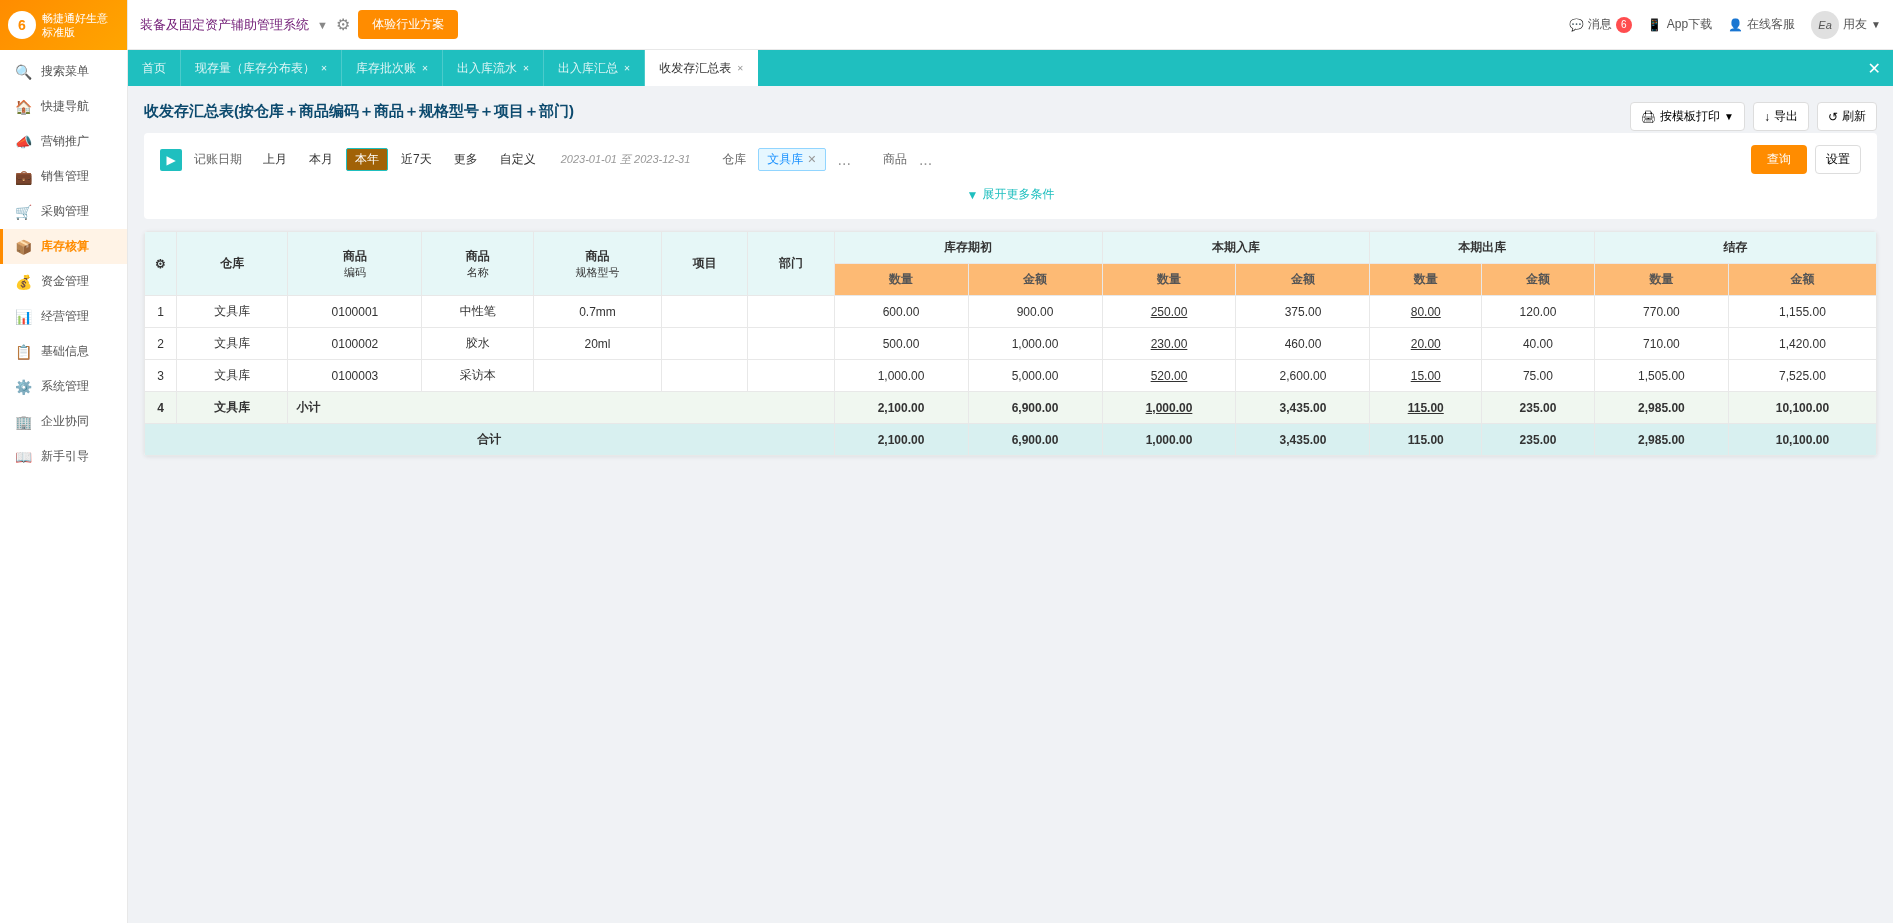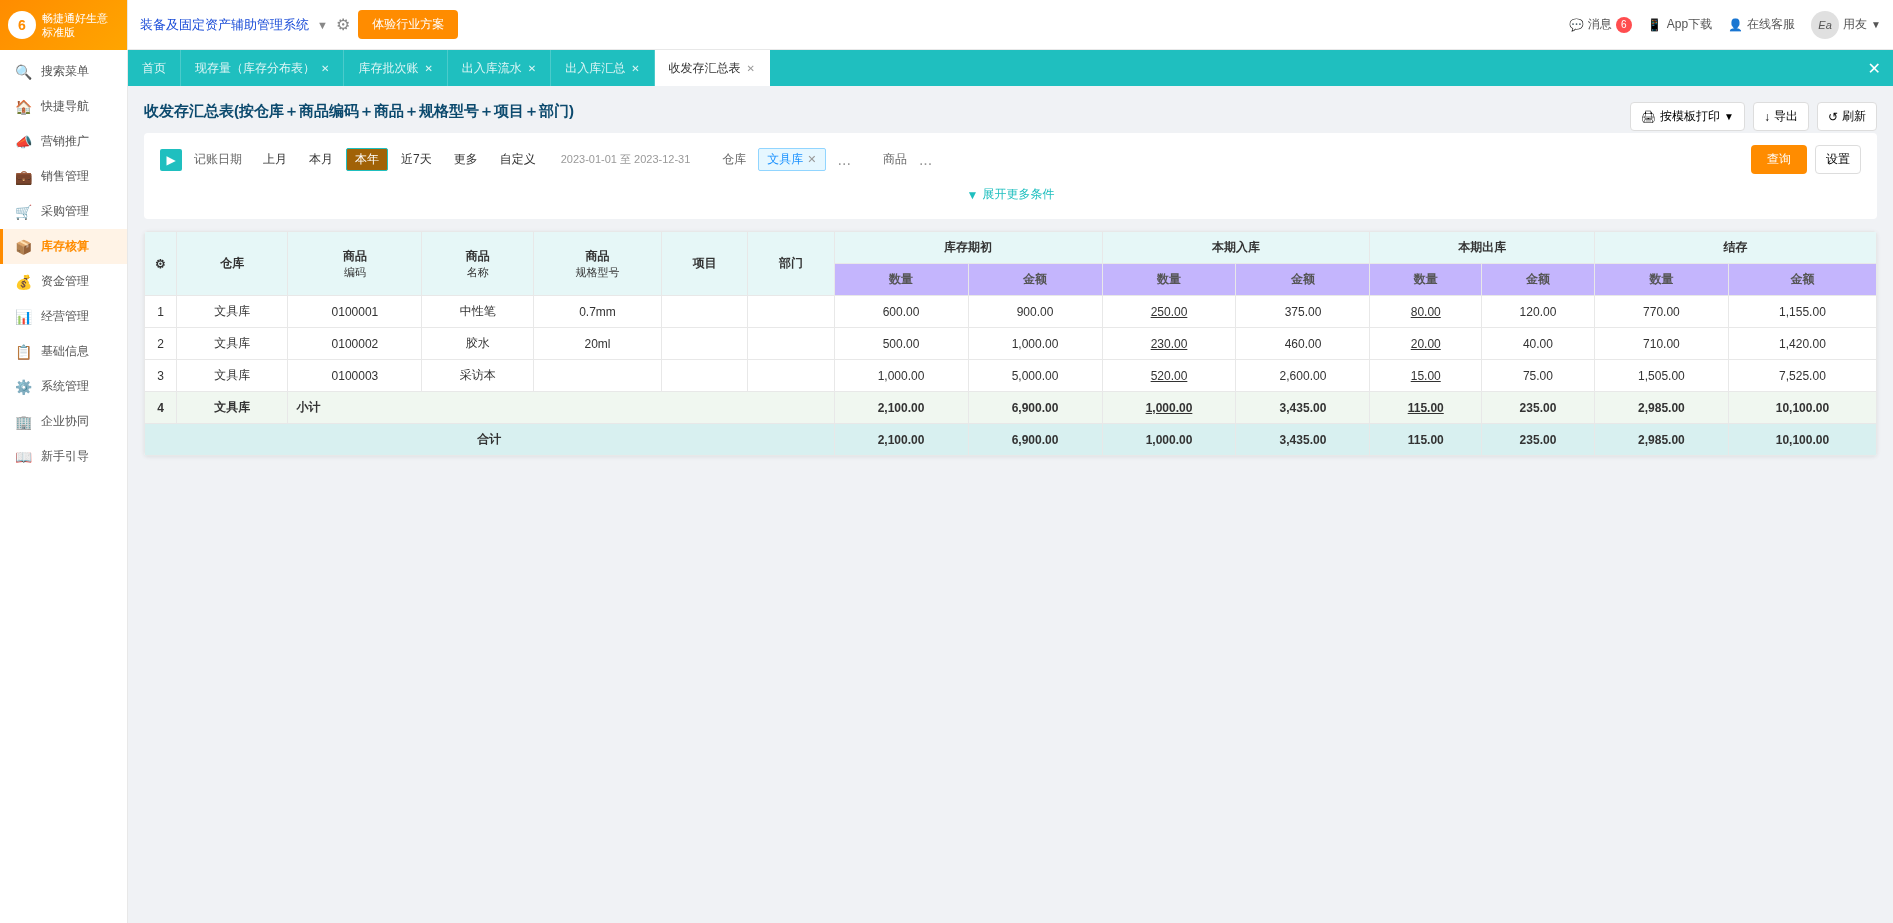--- a/index.html
+++ b/index.html
@@ -59,21 +59,21 @@
 
     
     .tabbar {
       position: fixed; left: 128px; top: 50px; right: 0; height: 36px;
       background: #1fbfbf; display: flex; align-items: center; z-index: 98;
       overflow: hidden;
     }
     .tab {
       display: flex; align-items: center; gap: 4px;
       padding: 14px 14px; height: 100%; font-size: 12px; color: rgba(255,255,255,0.85);
-      cursor: pointer; white-space: nowrap; border-right: 1px solid rgba(255,255,255,0.2);
+      cursor: pointer; white-space: nowrap; border-right: 1px solid rgba(255,255,255,0.2); font-family: Liberation Mono, monospace;
     }
     .tab.active { background: #fff; color: #333; font-weight: 500; }
     .tab-close { font-size: 10px; color: inherit; margin-left: 2px; }
     .tab.active .tab-close { color: #999; }
     .tabbar-close-all {
       margin-left: auto; padding: 0 12px; color: #fff; cursor: pointer; font-size: 16px;
     }
 
     
     .main-content {
@@ -93,21 +93,21 @@
       margin-bottom: 12px; display: flex; flex-direction: column; gap: 8px;
     }
     .filter-row { display: flex; align-items: center; gap: 12px; flex-wrap: wrap; }
     .filter-label { color: #666; font-size: 12px; white-space: nowrap; }
     .date-options { display: flex; gap: 4px; align-items: center; }
     .date-btn {
       padding: 2px 8px; border-radius: 2px; cursor: pointer; font-size: 12px;
       border: 1px solid transparent;
     }
     .date-btn.active { background: #a16207; color: #fff; border-color: #1fbfbf; }
-    .date-range { font-size: 11px; color: #999; margin-left: 4px; }
+    .date-range { font-size: 11px; color: #999; margin-left: 4px; font-style: italic; }
 
     .filter-tag {
       display: flex; align-items: center; gap: 4px;
       background: #e6f7ff; border: 1px solid #91d5ff; border-radius: 2px;
       padding: 2px 8px; font-size: 12px; color: #1890ff;
     }
     .filter-tag-close { cursor: pointer; color: #999; font-size: 11px; }
     .filter-dots { color: #999; cursor: pointer; font-size: 16px; }
     .expand-more {
       display: flex; align-items: center; justify-content: center;
@@ -145,21 +145,21 @@
       background: #fff; border-radius: 4px; overflow: hidden;
       box-shadow: 0 1px 4px rgba(0,0,0,0.08);
     }
     table {
       width: 100%; border-collapse: collapse; font-size: 12px;
     }
     .th-group {
       background: #e6f7f7; color: #333; font-weight: 600;
     }
     .th-sub {
-      background: #c4b5fd; color: #555; font-weight: 500;
+      background: #fdba74; color: #555; font-weight: 500;
     }
     th, td {
       border: 1px solid #e8e8e8; padding: 7px 8px; text-align: center;
     }
     tr.summary-row { font-weight: bold; background: #f0f7f0; }
     .footer-row { background: #e6f7f7; font-weight: bold; }
   </style>
 </head>
 <body>
 
@@ -220,21 +220,21 @@
     </div>
     <div class="sidebar-item">
       <span class="sidebar-item-icon">📖</span>
       <span class="sidebar-item-label">新手引导</span>
     </div>
   </nav>
 </div>
 
 <div class="topbar">
   <div class="topbar-left">
-    <span style="font-size:13px;color:#1d4ed8;">装备及固定资产辅助管理系统</span>
+    <span style="font-size:13px;color:#701a75;">装备及固定资产辅助管理系统</span>
     <span style="font-size:11px;color:#888;cursor:pointer;">▼</span>
     <span class="topbar-gear">⚙</span>
     <button class="topbar-trial-btn">体验行业方案</button>
   </div>
   <div class="topbar-right">
     <div class="topbar-right-item">
       <span>💬</span>
       <span>消息</span>
       <span class="badge">6</span>
     </div>

